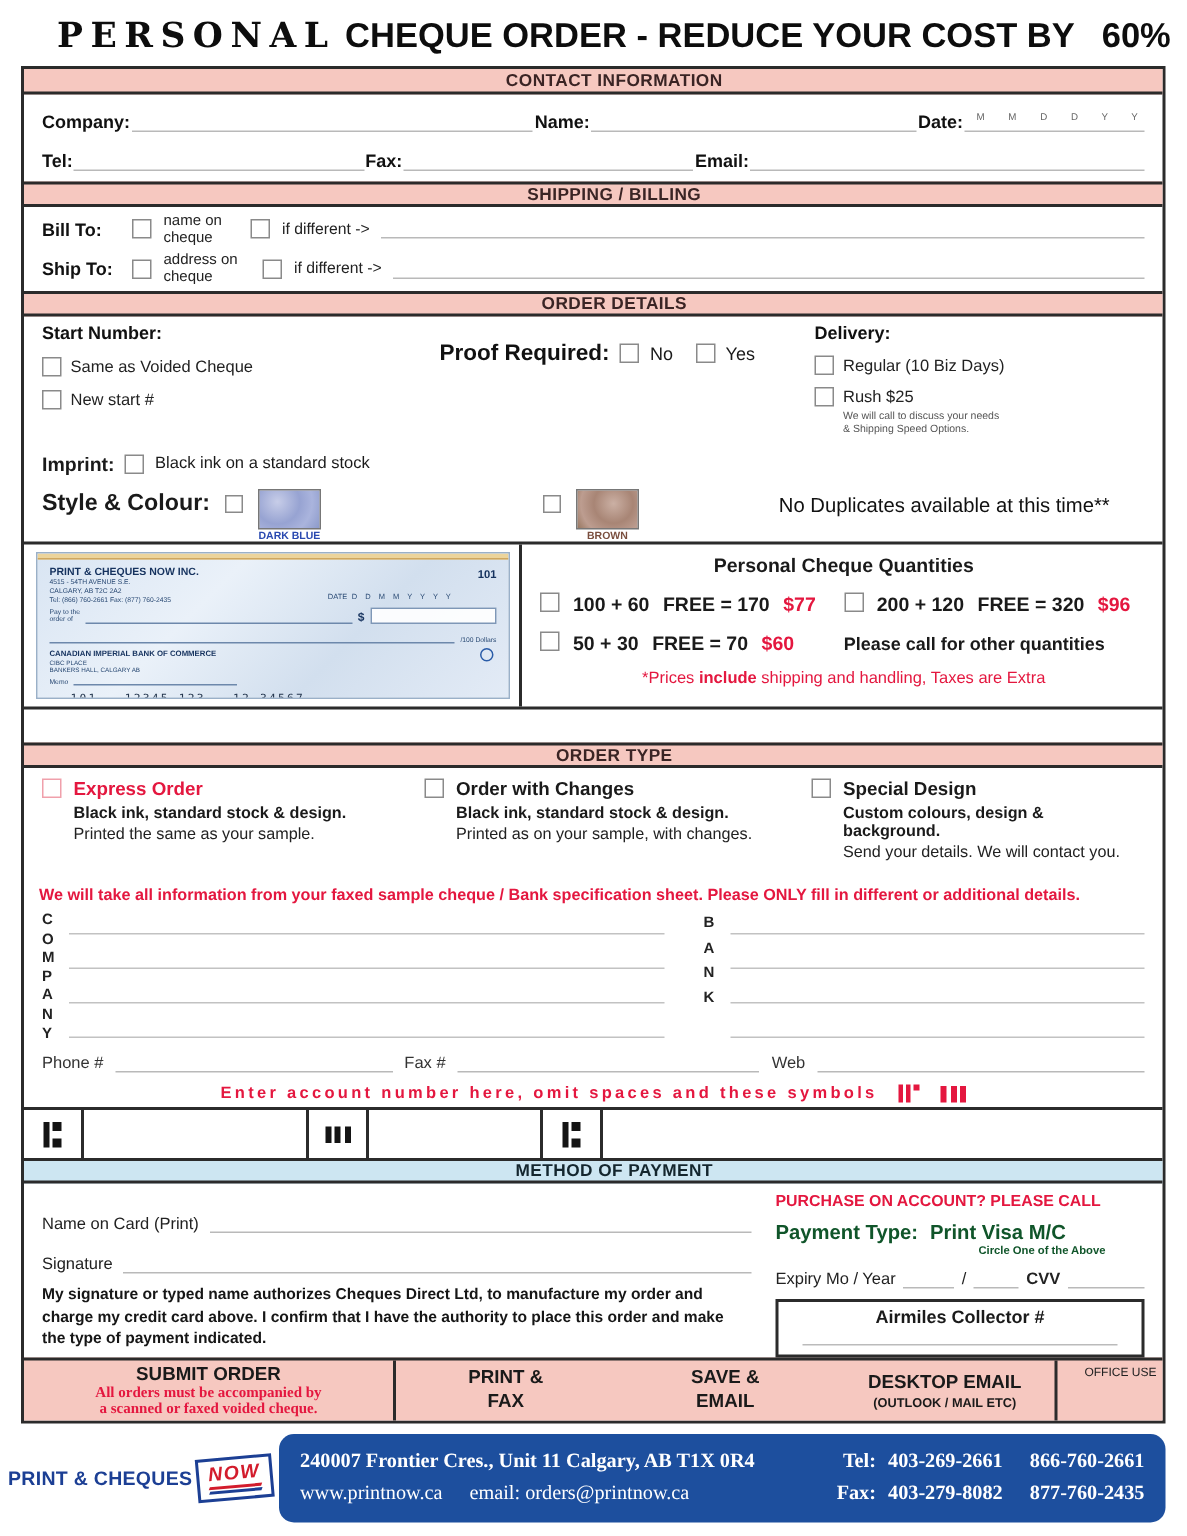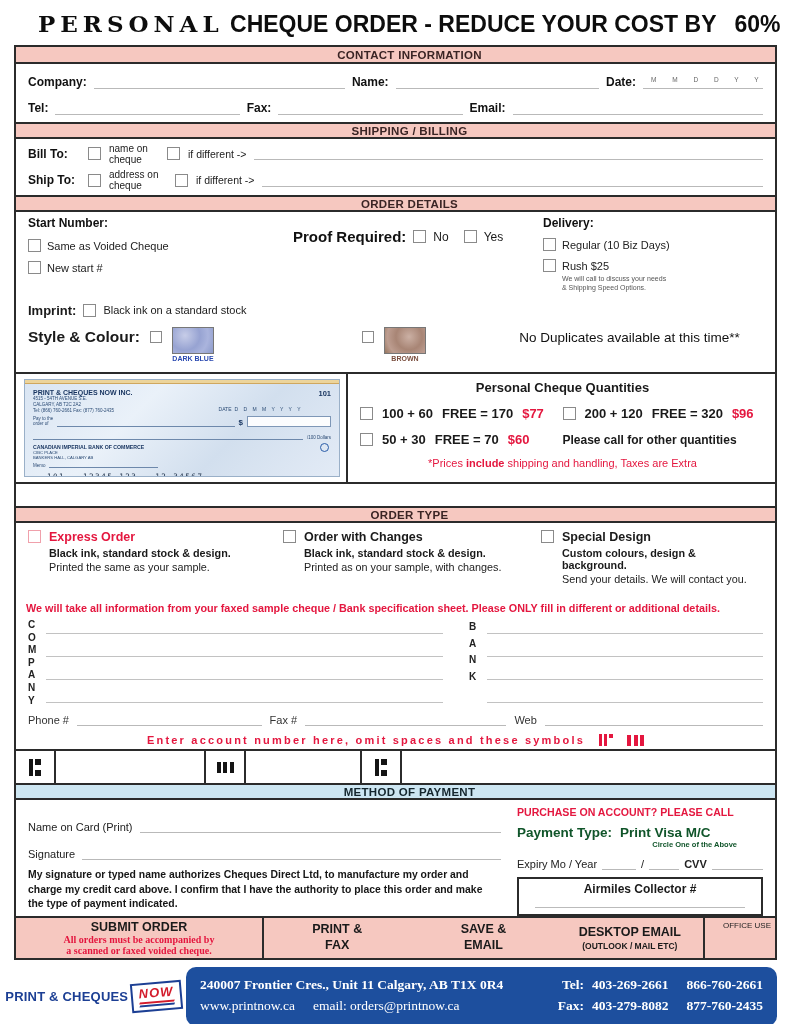--- a/index.html
+++ b/index.html
@@ -18,21 +18,21 @@
           height: 17px; display: flex; align-items: center; justify-content: center;
           font-weight: 700; font-size: 11.5px; color: #3a2424; letter-spacing: .3px; padding-left: 28px; }
   .band.first { border-top: none; }
   .band.blue { background: var(--blue_band,#cde6f2); color: #14262e; }
 
   .cb { width: 13px; height: 13px; border: 1.4px solid #8a8a8a; background: #fff; display: inline-block; flex: none; }
   .cb.sm { width: 12px; height: 12px; }
   .cb.pink { border-color: #f0a0ab; }
   .line { border-bottom: 1.2px solid #b9b9b9; height: 13px; flex: 1; }
   .lbl { font-weight: 700; font-size: 12px; color: #111; white-space: nowrap; }
-  .row { display: flex; align-items: flex-end; gap: 7px; }
+  .row { display: flex; align-items: flex-end; gap: 1px; }
   .cbrow { display: flex; align-items: center; gap: 6px; font-size: 11px; color: #222; }
 
   
   .contact-body { height: 58px; padding: 2px 12px 7px; display: flex; flex-direction: column; justify-content: flex-end; gap: 12px; }
   .date-field { display: flex; flex-direction: column; width: 120px; }
   .mmddyy { font-size: 6.5px; color: #666; letter-spacing: 7px; text-align: left; padding-left: 8px; margin-bottom: 5px; white-space: nowrap; }
 
   
   .ship-body { height: 56px; padding: 3px 12px; display: flex; flex-direction: column; justify-content: center; gap: 4px; }
   .ship-row { display: flex; align-items: center; gap: 8px; }
@@ -60,21 +60,21 @@
   .swatch { width: 42px; height: 27px; border: 1px solid #777; }
   .swatch.blue { background: radial-gradient(circle at 30% 30%, #c7cde8, #97a3d2 45%, #aab4dd 70%, #8c9aca); }
   .swatch.brown { background: radial-gradient(circle at 60% 35%, #cbb0a4, #a88575 45%, #bd9d90 75%, #97765f); }
   .swatch-label { font-size: 7px; font-weight: 700; margin-top: 1px; }
   .swatch-label.bluetxt { color: #2a49b0; }
   .swatch-label.browntxt { color: #7a4e3e; }
   .gap1 { width: 128px; }
   .no-dup { font-size: 13.5px; color: #111; margin: 0 auto; padding-left: 60px; }
 
   
-  .cheque-section { border-top: 2px solid #2b2b2b; border-bottom: 2px solid #2b2b2b; height: 112px; display: flex; margin-top: 10px; }
+  .cheque-section { border-top: 2px solid #2b2b2b; border-bottom: 2px solid #2b2b2b; height: 112px; display: flex; }
   .cheque-cell { width: 330px; padding: 5px 6px 5px 8px; }
   .cheque { position: relative; width: 100%; height: 100%; border: 1px solid #9ab0c8; padding: 6px 8px 3px;
             background: linear-gradient(135deg,#d9e5f3,#eaf1f9 35%,#d2dfee 65%,#e3ebf6); overflow: hidden; }
   .cheque-stripe { position: absolute; top: 0; left: 0; right: 0; height: 4px; background: #ecd49b; border-bottom: 1px solid #cfa75f; }
   .cheque-head { display: flex; margin-top: 3px; }
   .cheque-co-name { font-size: 7px; font-weight: 700; color: #15325e; }
   .cheque-co-addr { font-size: 4.5px; color: #2a4a74; white-space: pre-line; line-height: 1.3; }
   .cheque-date { margin-left: auto; display: flex; gap: 3px; align-items: flex-end; font-size: 5px; color: #2a4a74; padding-bottom: 2px; }
   .cheque-date-letters { letter-spacing: 2px; }
   .cheque-num { font-size: 7.5px; color: #15325e; margin-left: 16px; font-weight: 600; }
@@ -87,21 +87,21 @@
   .ctiny { font-size: 4.5px; color: #2a4a74; white-space: nowrap; }
   .cheque-bank-name { font-size: 5.2px; font-weight: 700; color: #15325e; margin-top: 4px; }
   .cheque-bank-addr { font-size: 4.2px; color: #2a4a74; white-space: pre-line; line-height: 1.25; }
   .cheque-memo { display: flex; align-items: flex-end; gap: 3px; width: 42%; font-size: 4.5px; color: #2a4a74; margin-top: 1px; }
   .cheque-stamp { position: absolute; right: 10px; bottom: 24px; width: 9px; height: 9px; border: 1px solid #2a5ca8; border-radius: 50%; }
   .cheque-micr { margin-top: 4px; font-family: "DejaVu Sans Mono", monospace; font-size: 7.5px; letter-spacing: 1.5px; color: #24364e; padding-left: 14px; white-space: pre; }
 
   .qty-cell { flex: 1; border-left: 2px solid #2b2b2b; padding: 6px 10px 4px 12px; display: flex; flex-direction: column; }
   .qty-title { text-align: center; font-weight: 700; font-size: 13px; }
   .qty-grid { display: grid; grid-template-columns: 1fr 1fr; row-gap: 11px; margin-top: 11px; }
-  .qty-row { display: flex; align-items: center; gap: 9px; font-weight: 700; font-size: 13px; }
+  .qty-row { display: flex; gap: 9px; font-weight: 700; font-size: 13px; }
   .qty-price { color: var(--red,#e4173f); }
   .qty-call { font-weight: 700; font-size: 12px; display: flex; align-items: center; }
   .qty-note { color: var(--red,#e4173f); font-size: 11px; text-align: center; margin-top: 10px; white-space: pre; }
   .qty-note b { font-weight: 700; }
 
   .spacer { height: 22px; }
 
   
   .type-body { height: 76px; padding: 7px 12px 0; display: grid; grid-template-columns: 255px 258px 1fr; }
   .type-opt { display: flex; gap: 8px; align-items: flex-start; }

